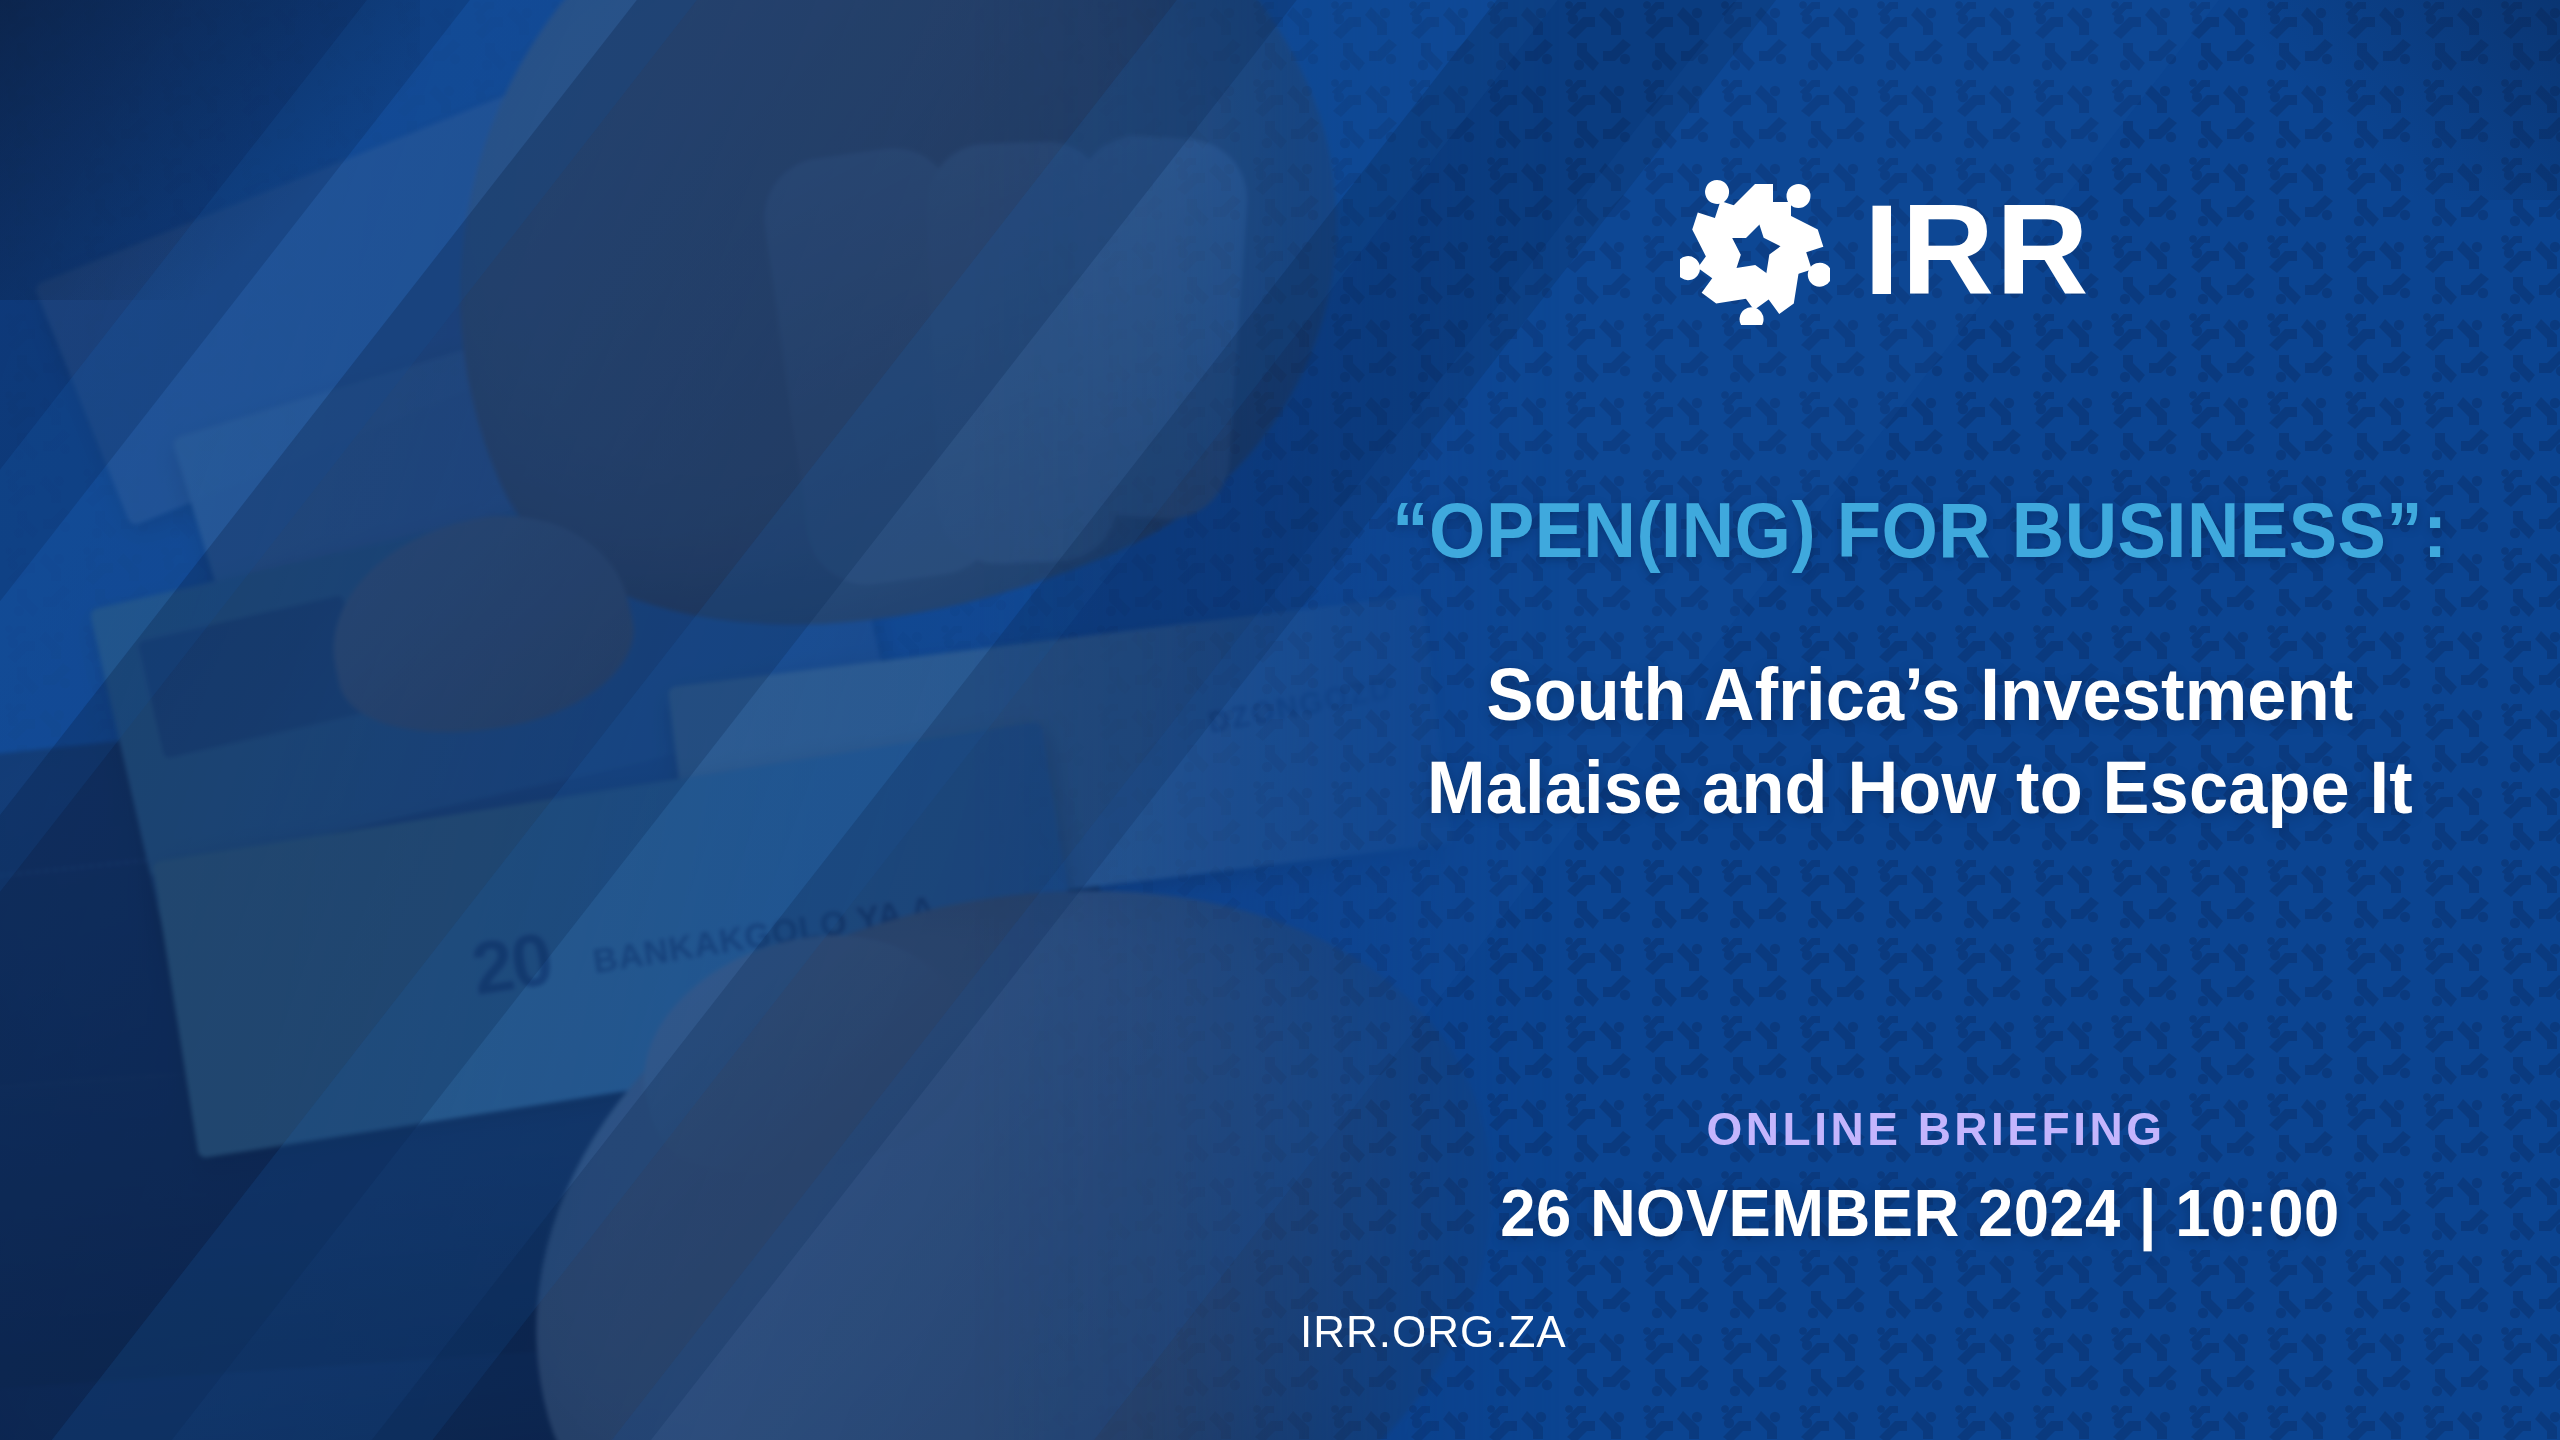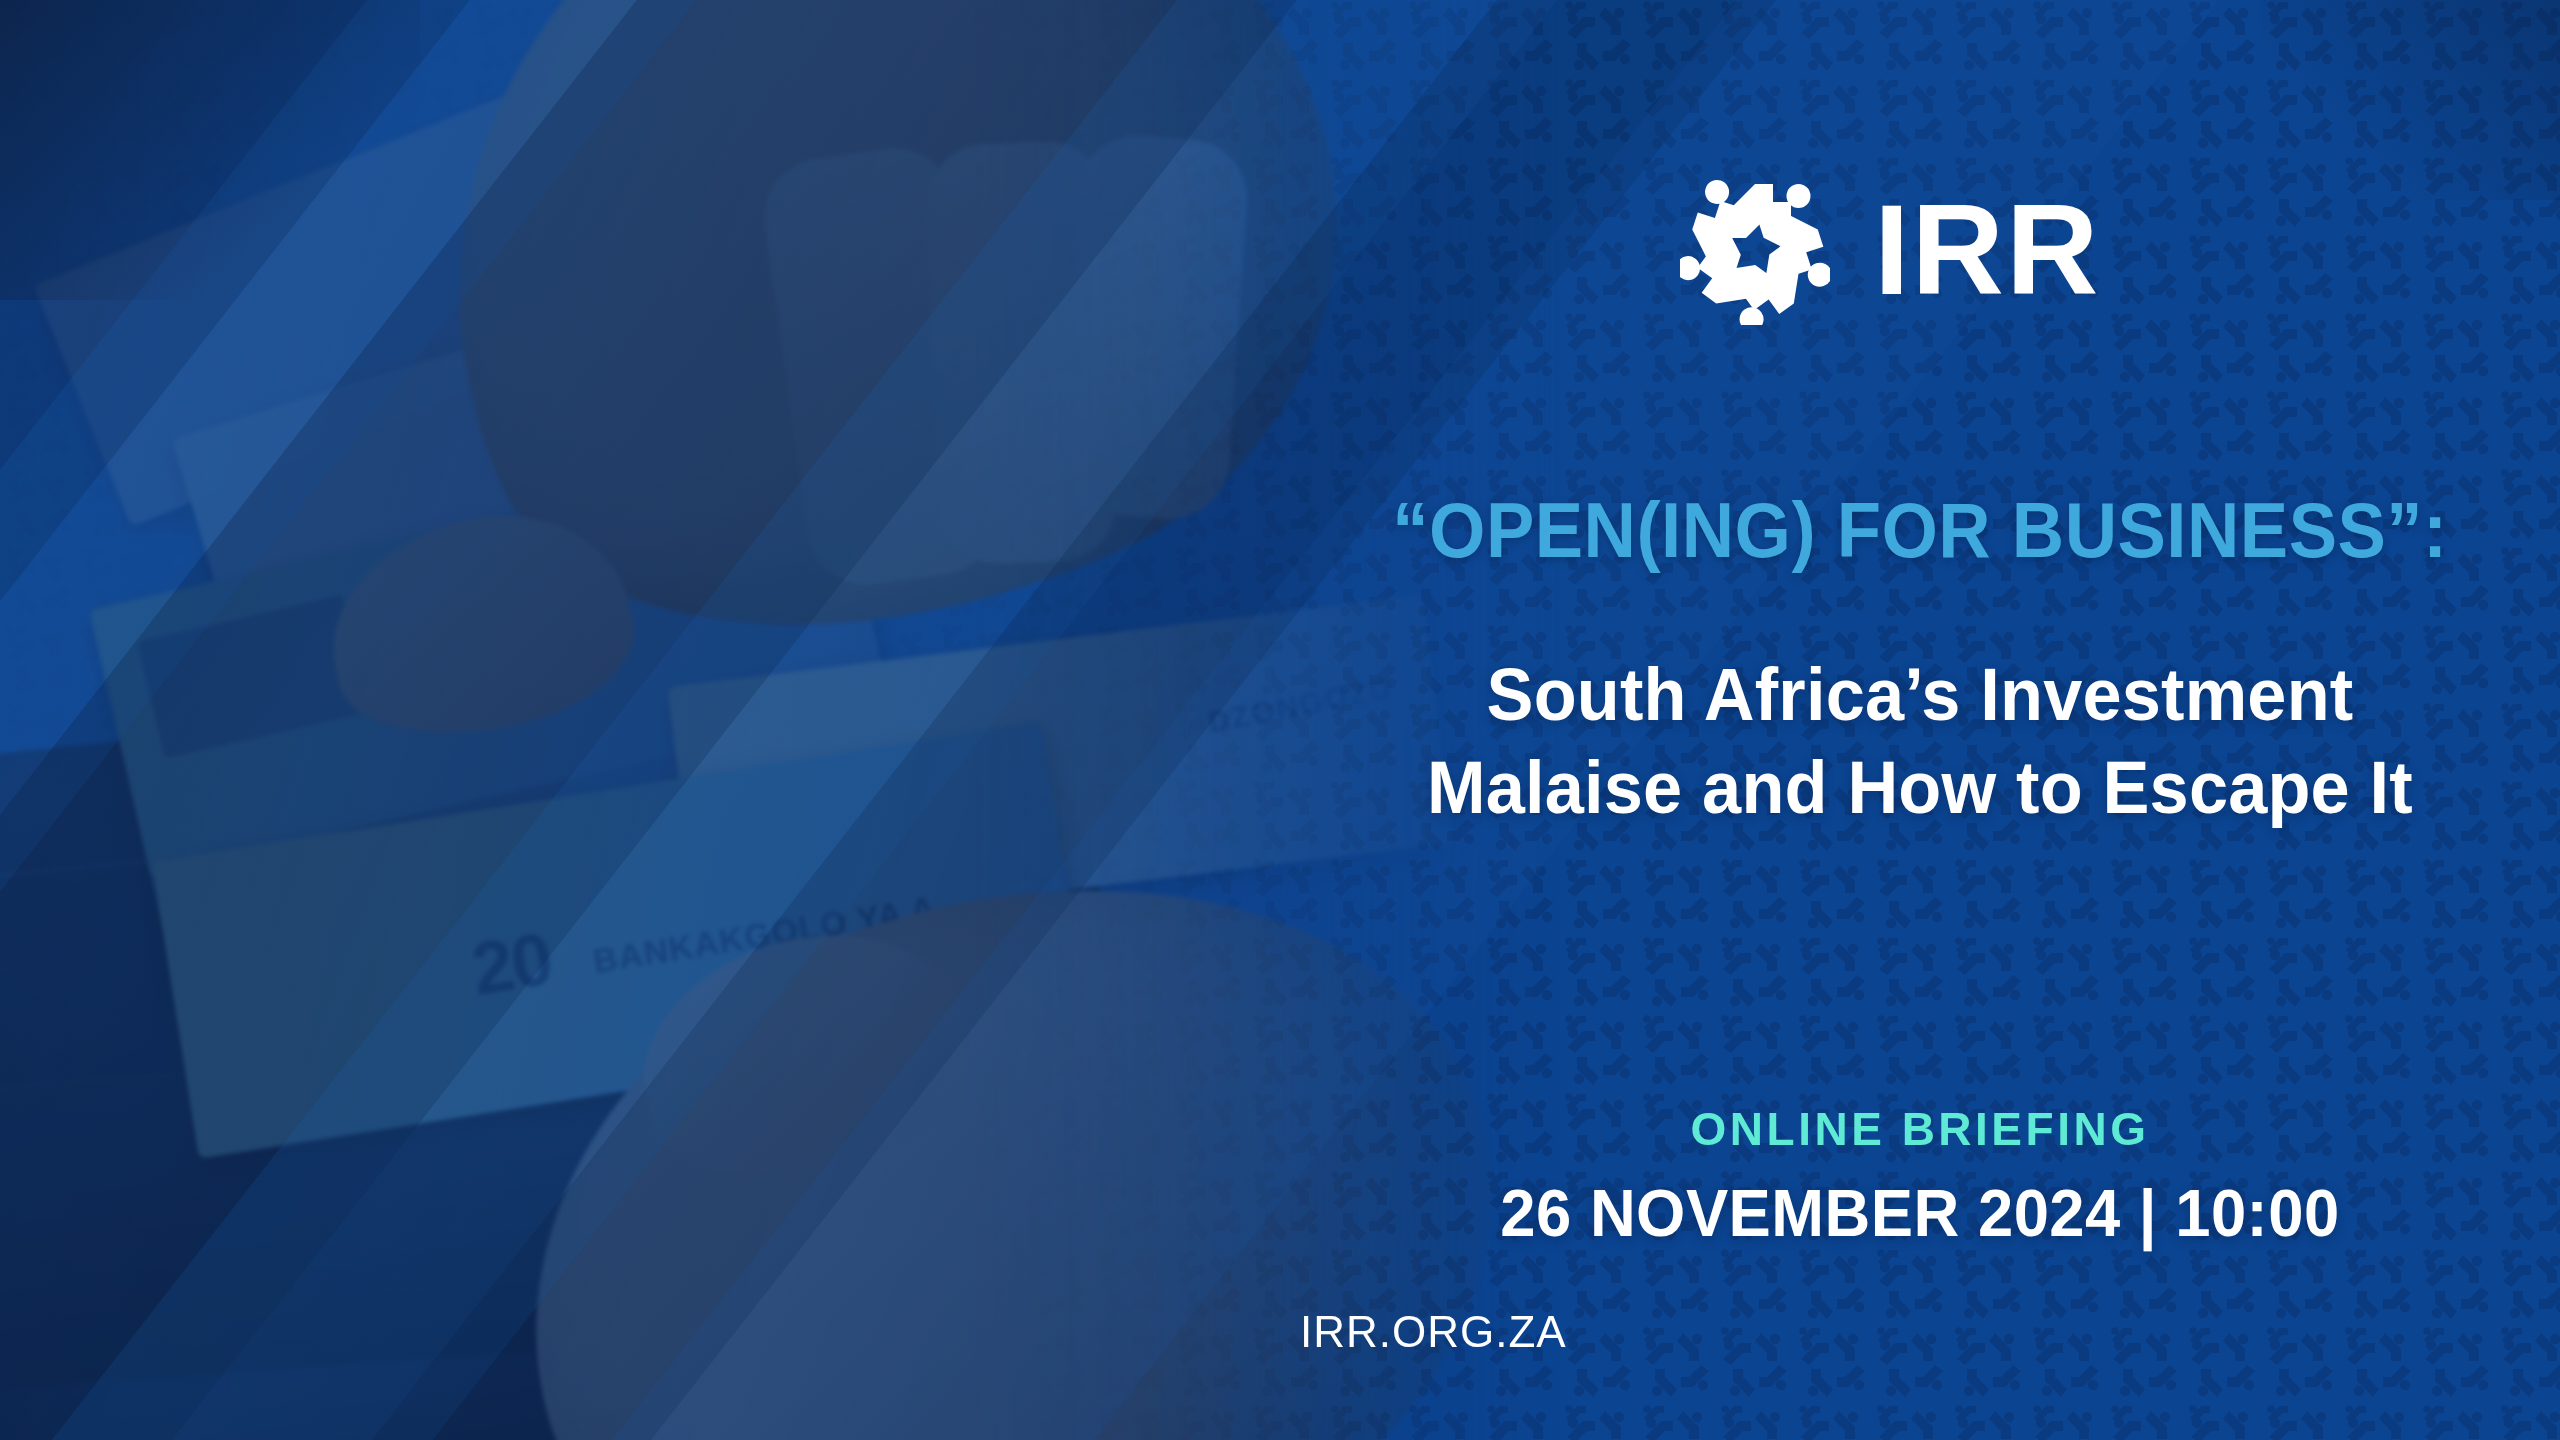--- a/index.html
+++ b/index.html
@@ -149,21 +149,21 @@
   #bands .bd{
     position:absolute;top:-900px;height:3400px;
     transform:rotate(38deg);transform-origin:top left;
   }
 
   
   #right{
     position:absolute;left:1300px;top:0;width:1240px;height:1440px;
   }
   #logo{
-    position:absolute;left:380px;top:175px;display:flex;align-items:center;gap:44px;
+    position:absolute;left:380px;top:175px;display:flex;align-items:center;gap:34px;
   }
   #logo svg{display:block;}
   .wordmark{
     font:700 128px/1 "Liberation Sans",sans-serif;color:#fff;letter-spacing:2px;
   }
 
   #headline{
     position:absolute;left:0;top:488px;width:100%;text-align:center;
     font:700 78px/1.08 "Liberation Sans",sans-serif;
     color:#3fa9dd;letter-spacing:.5px;
@@ -171,23 +171,23 @@
     text-shadow:0 3px 10px rgba(4,28,62,.35);
   }
   #subtitle{
     position:absolute;left:0;top:648px;width:100%;text-align:center;
     font:700 74px/1.26 "Liberation Sans",sans-serif;
     color:#ffffff;letter-spacing:.2px;
     transform:scaleX(.95);
     text-shadow:0 3px 12px rgba(4,28,62,.35);
   }
   #kicker{
-    position:absolute;left:0;top:1106px;width:100%;text-align:center;
+    position:absolute;left:16px;top:1106px;width:100%;text-align:center;
     font:700 46px/1 "Liberation Sans",sans-serif;
-    color:#5eead4;letter-spacing:3.5px;
+    color:#c4b5fd;letter-spacing:3.5px;
   }
   #datetime{
     position:absolute;left:0;top:1180px;width:100%;text-align:center;
     font:700 66px/1 "Liberation Sans",sans-serif;
     color:#ffffff;letter-spacing:.5px;
     transform:scaleX(.96);
     text-shadow:0 3px 12px rgba(4,28,62,.35);
   }
   #url{
     position:absolute;left:0;top:1310px;width:100%;text-align:left;

